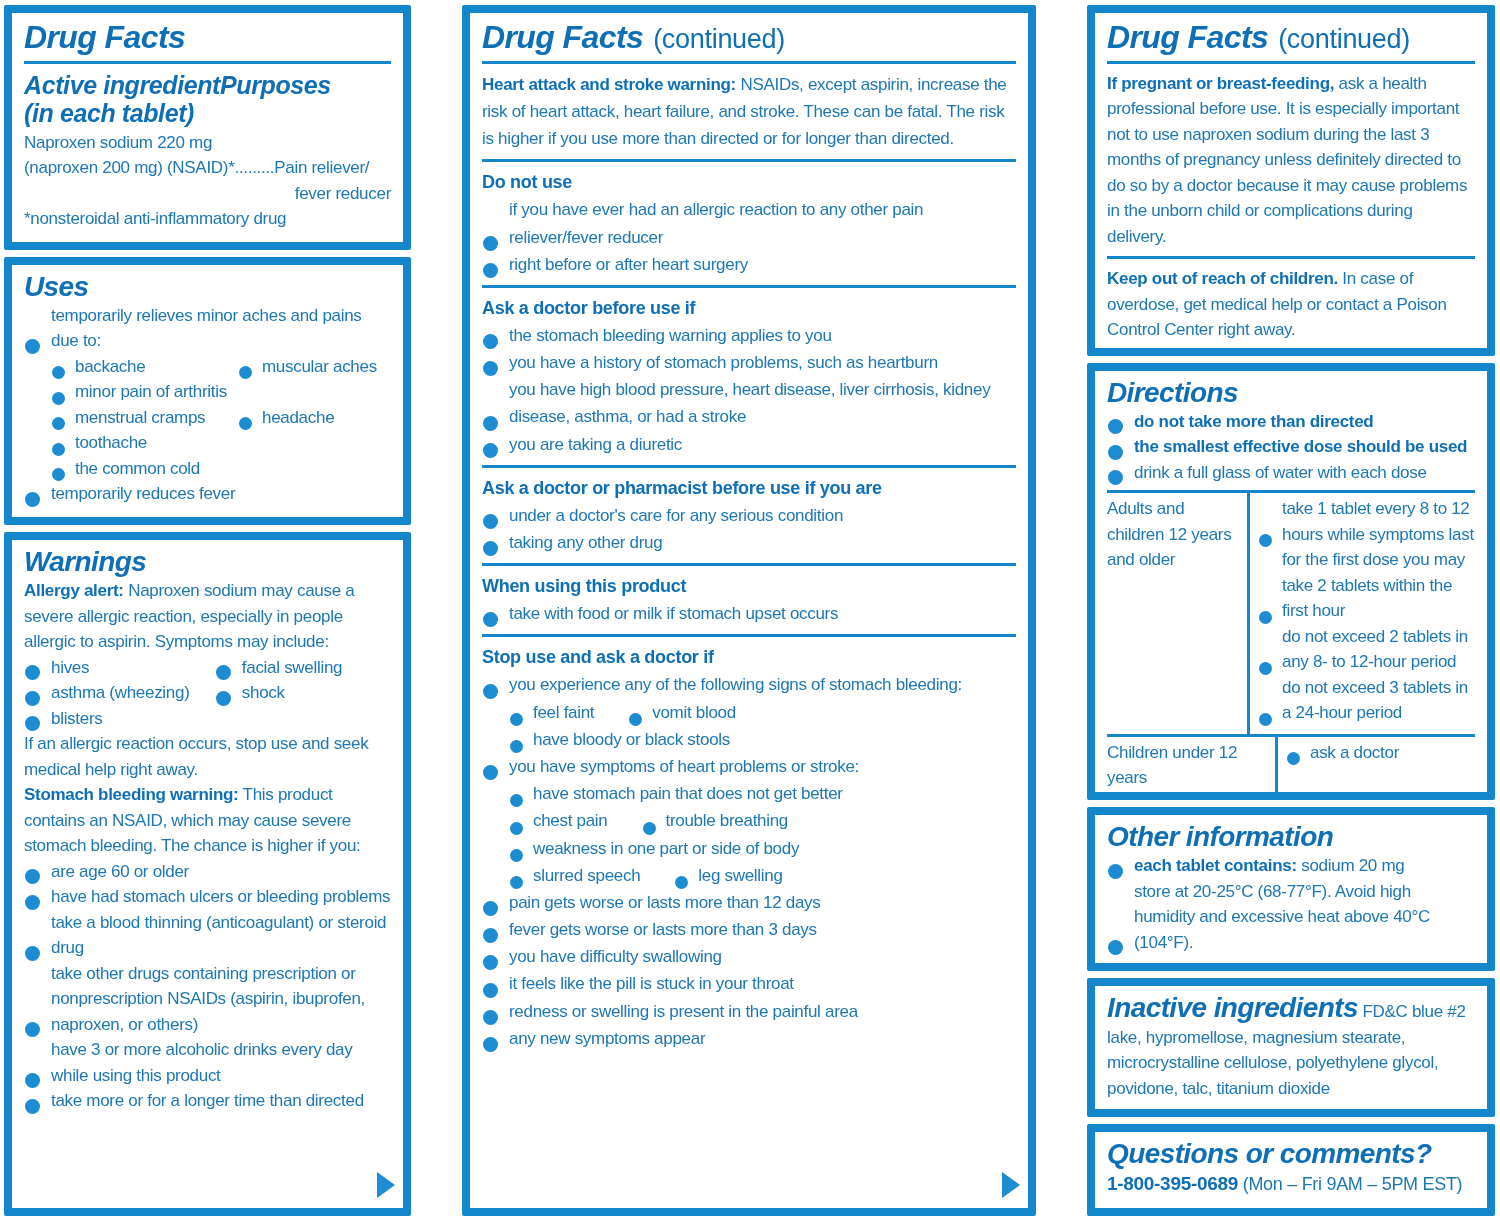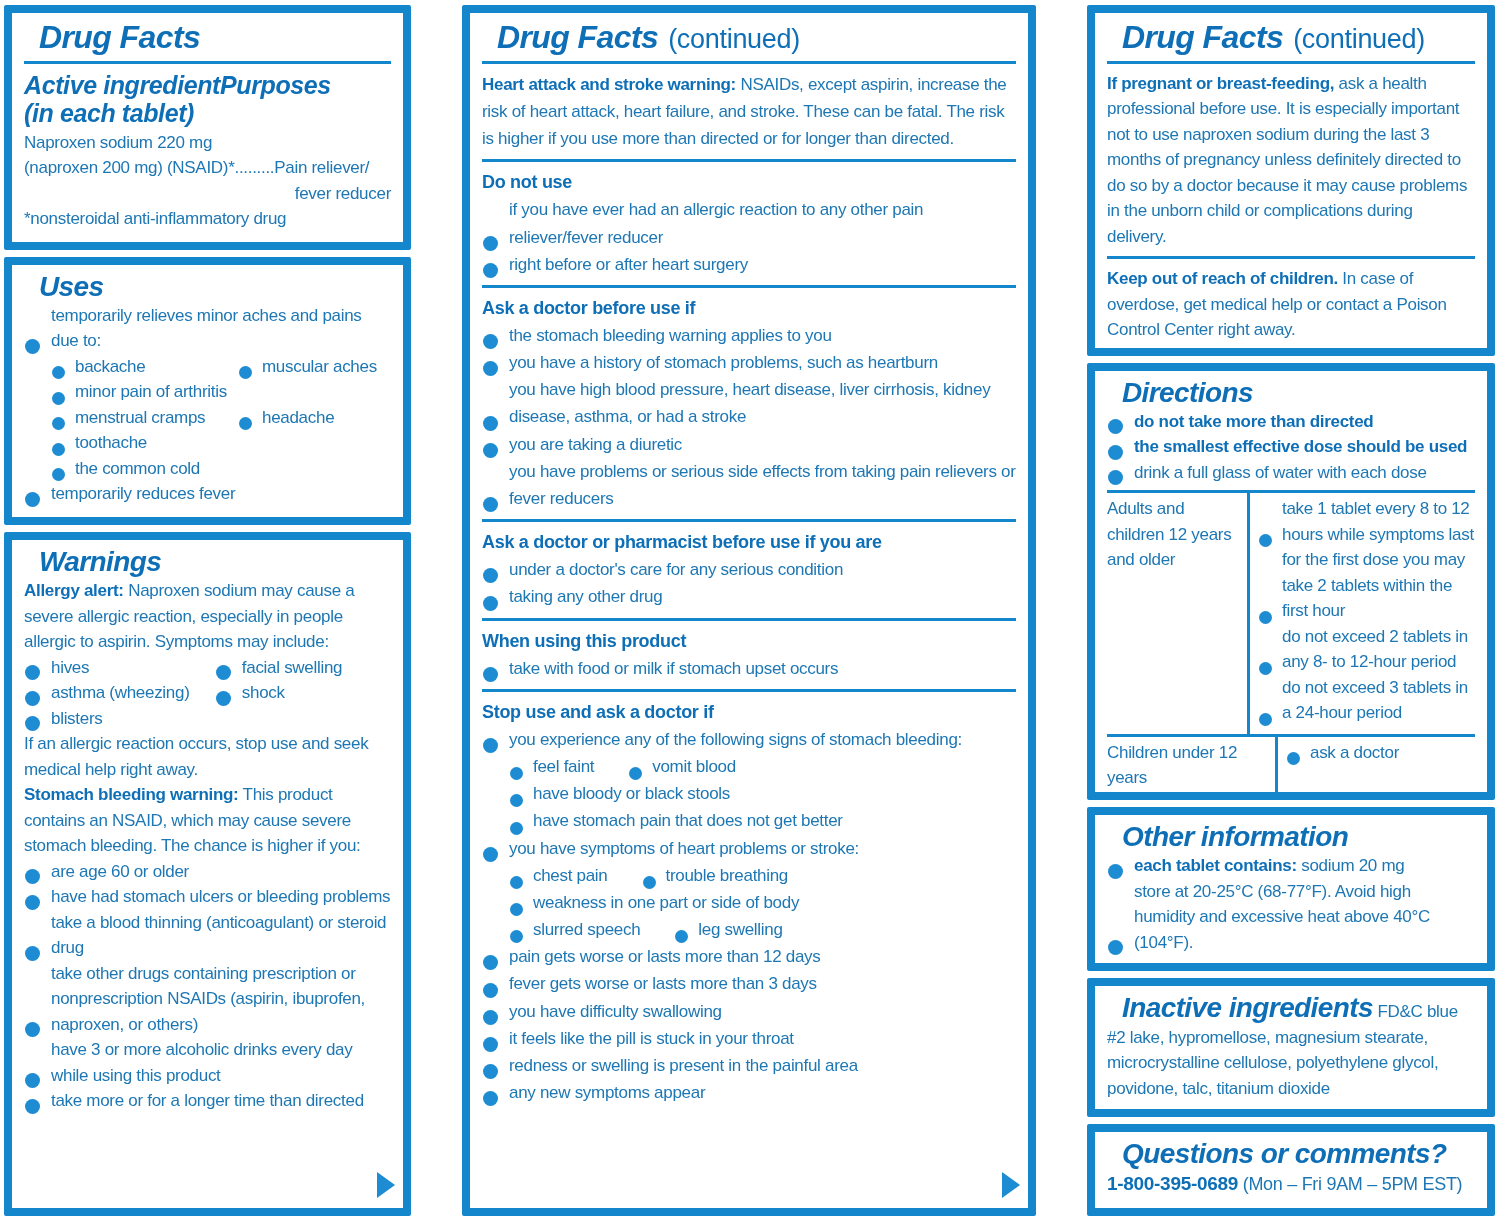--- a/index.html
+++ b/index.html
@@ -26,21 +26,21 @@
     border:8px solid var(--border);
     background:#fff;
     padding:6px 12px 10px 12px;
     position:relative;
     border-radius:2px;
     overflow:hidden;
   }
   .grow{flex:1;}
   .h1{
     font-style:italic;font-weight:bold;color:var(--heading);
-    font-size:32px;letter-spacing:-0.6px;line-height:1.15;margin-left:15px;
+    font-size:32px;letter-spacing:-0.6px;line-height:1.15;
   }
   .h1.small{font-size:28px;}
   .title-row{display:flex;align-items:baseline;gap:10px;}
   .cont{font-size:27px;color:var(--heading);letter-spacing:-0.3px;}
   .trule{border-top:3px solid var(--border);margin:5px 0 7px;}
   .rule{border-top:3px solid var(--border);margin:7px 0;}
   .h2{
     font-weight:bold;font-style:italic;color:var(--heading);
     font-size:25px;letter-spacing:-0.4px;line-height:1.12;
   }
@@ -235,24 +235,20 @@
           <span class="bt">you have a history of stomach problems, such as heartburn</span>
         </div>
       <div class="b">
           <span class="dot"></span>
           <span class="bt">you have high blood pressure, heart disease, liver cirrhosis, kidney disease, asthma, or had a stroke</span>
         </div>
       <div class="b">
           <span class="dot"></span>
           <span class="bt">you are taking a diuretic</span>
         </div>
-      <div class="b">
-          <span class="dot"></span>
-          <span class="bt">you have problems or serious side effects from taking pain relievers or fever reducers</span>
-        </div>
       <div class="rule"></div>
 
       <div class="sub-h">Ask a doctor or pharmacist before use if you are</div>
       <div class="b">
           <span class="dot"></span>
           <span class="bt">under a doctor's care for any serious condition</span>
         </div>
       <div class="b">
           <span class="dot"></span>
           <span class="bt">taking any other drug</span>
@@ -278,27 +274,27 @@
           </div>
         <div class="b">
             <span class="dot sm"></span>
             <span class="bt">vomit blood</span>
           </div>
       </div>
       <div class="b indent">
           <span class="dot sm"></span>
           <span class="bt">have bloody or black stools</span>
         </div>
+      <div class="b">
+          <span class="dot"></span>
+          <span class="bt">you have symptoms of heart problems or stroke:</span>
+        </div>
       <div class="b indent">
           <span class="dot sm"></span>
           <span class="bt">have stomach pain that does not get better</span>
-        </div>
-      <div class="b">
-          <span class="dot"></span>
-          <span class="bt">you have symptoms of heart problems or stroke:</span>
         </div>
       <div class="inline-pair indent">
         <div class="b">
             <span class="dot sm"></span>
             <span class="bt">chest pain</span>
           </div>
         <div class="b">
             <span class="dot sm"></span>
             <span class="bt">trouble breathing</span>
           </div>

